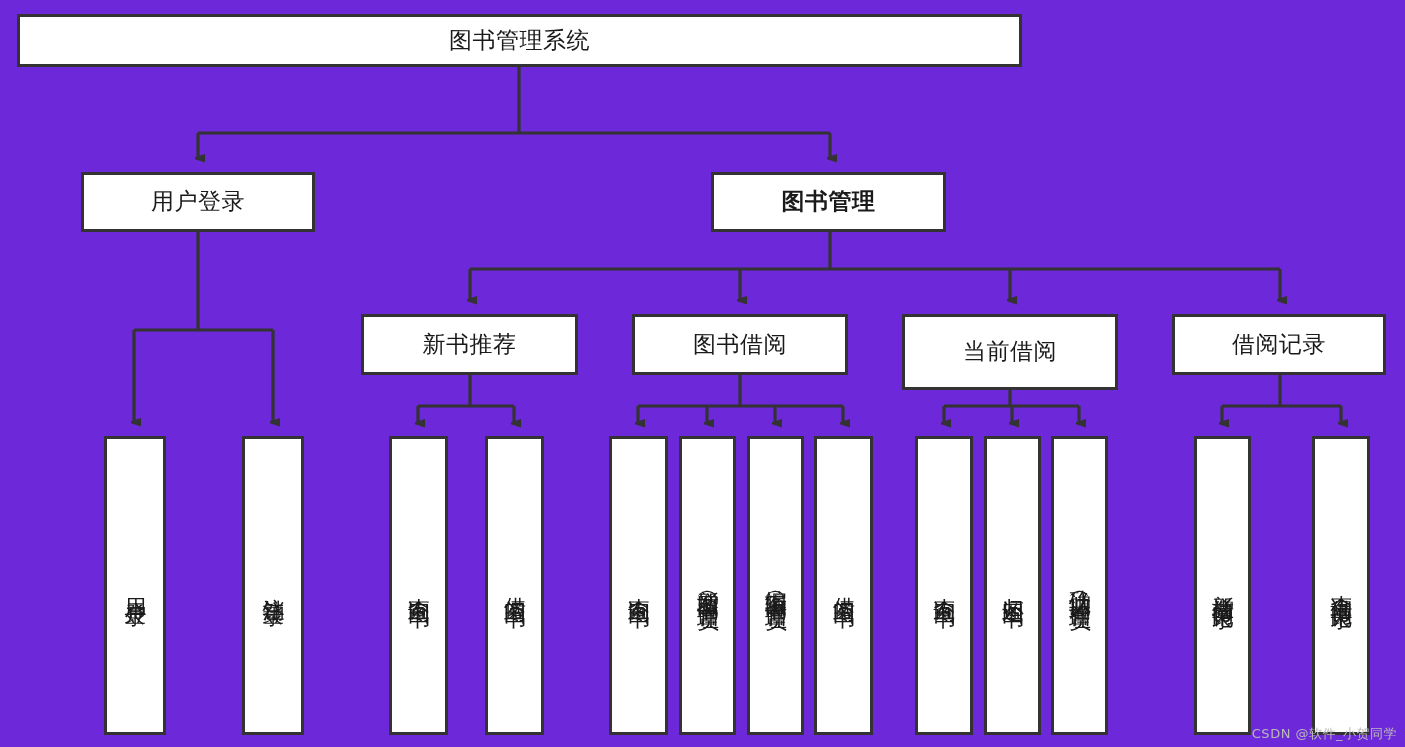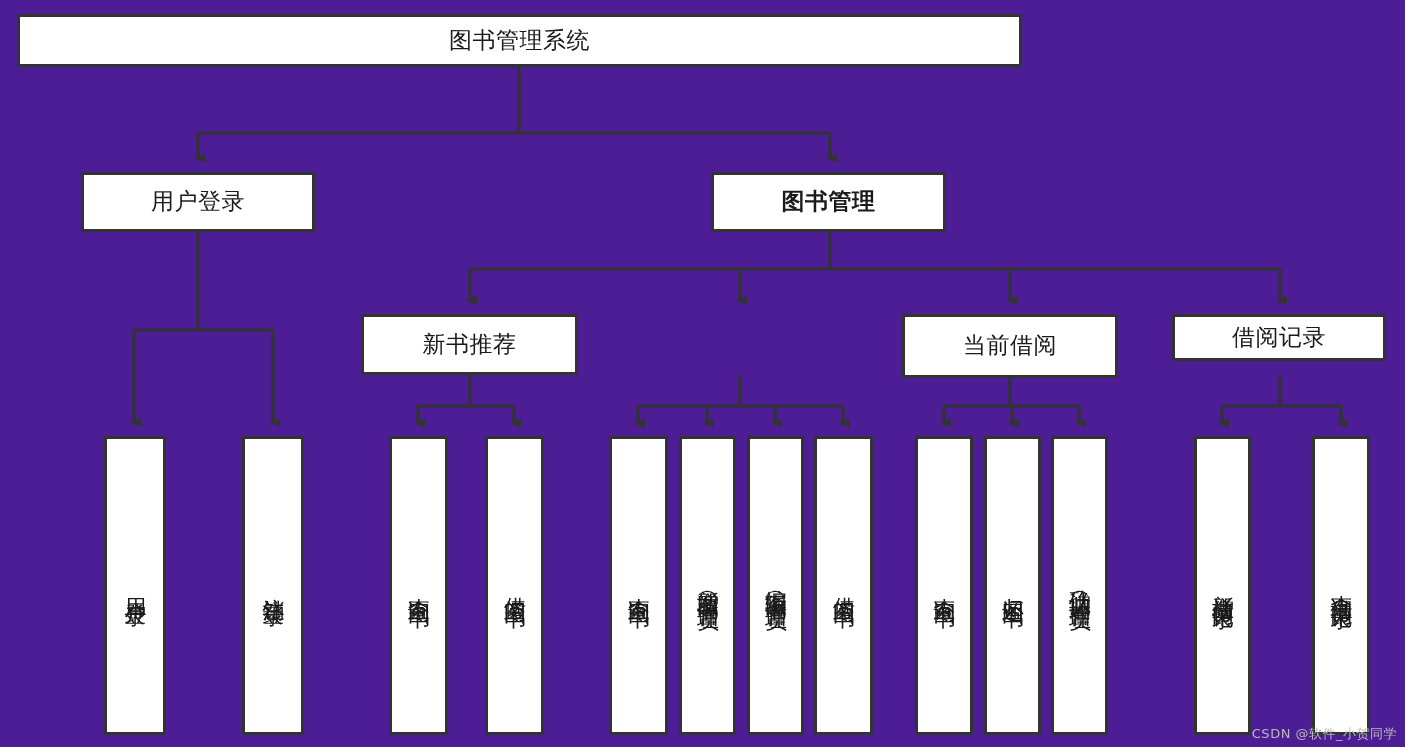--- a/index.html
+++ b/index.html
@@ -7,21 +7,21 @@
     padding: 0;
     background: #ffffff;
   }
   body {
     font-family: "DejaVu Sans", "Liberation Sans", sans-serif;
   }
   #canvas {
     position: relative;
     width: 1405px;
     height: 747px;
-    background: #4c1d95;
+    background: #6d28d9;
     overflow: hidden;
   }
   svg.edges {
     position: absolute;
     left: 0;
     top: 0;
     width: 1405px;
     height: 747px;
     pointer-events: none;
   }
@@ -131,24 +131,27 @@
   <div class="node" style="left:81px; top:172px; width:234px; height:60px;">
     <span class="label">用户登录</span>
   </div>
   <div class="node" style="left:711px; top:172px; width:235px; height:60px;font-weight:bold;">
     <span class="label">图书管理</span>
   </div>
 
   <div class="node" style="left:361px; top:314px; width:217px; height:61px;">
     <span class="label">新书推荐</span>
   </div>
-  <div class="node" style="left:902px; top:314px; width:216px; height:64px;">
+  <div class="node" style="left:632px; top:314px; width:216px; height:61px;">
+    <span class="label">图书借阅</span>
+  </div>
+  <div class="node" style="left:902px; top:314px; width:216px; height:76px;">
     <span class="label">当前借阅</span>
   </div>
-  <div class="node" style="left:1172px; top:314px; width:214px; height:47px;">
+  <div class="node" style="left:1172px; top:314px; width:214px; height:61px;">
     <span class="label">借阅记录</span>
   </div>
 
   <div class="node vertical" style="left:104px; top:436px; width:62px; height:299px;">
     <span class="label">用户登录</span>
   </div>
   <div class="node vertical" style="left:242px; top:436px; width:62px; height:299px;">
     <span class="label">注销登录</span>
   </div>
 

